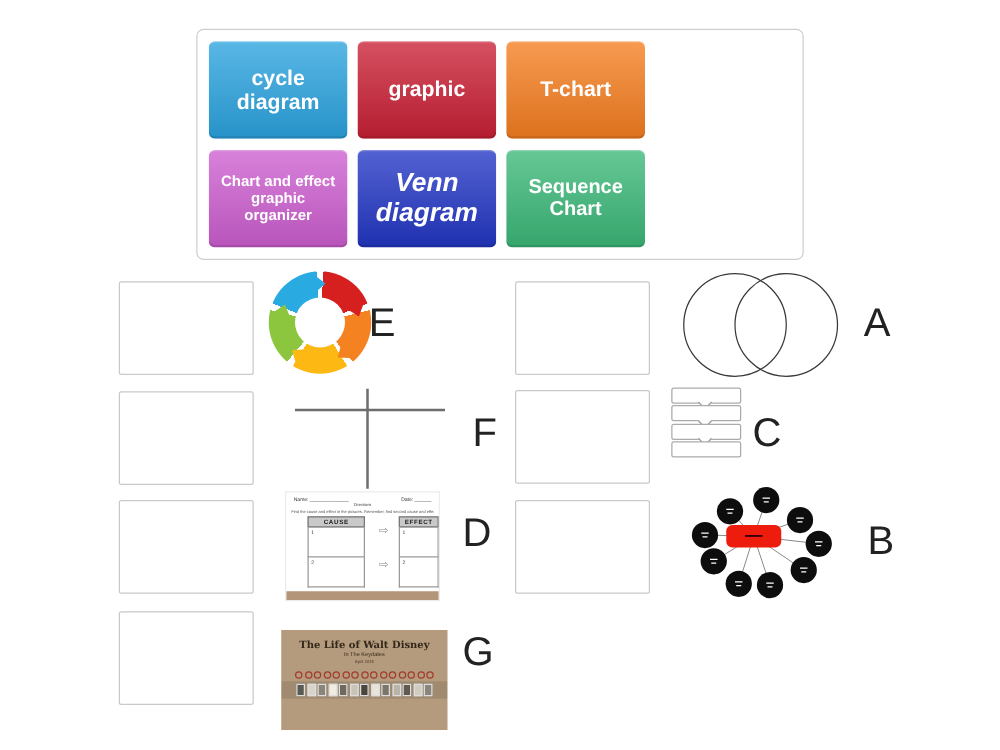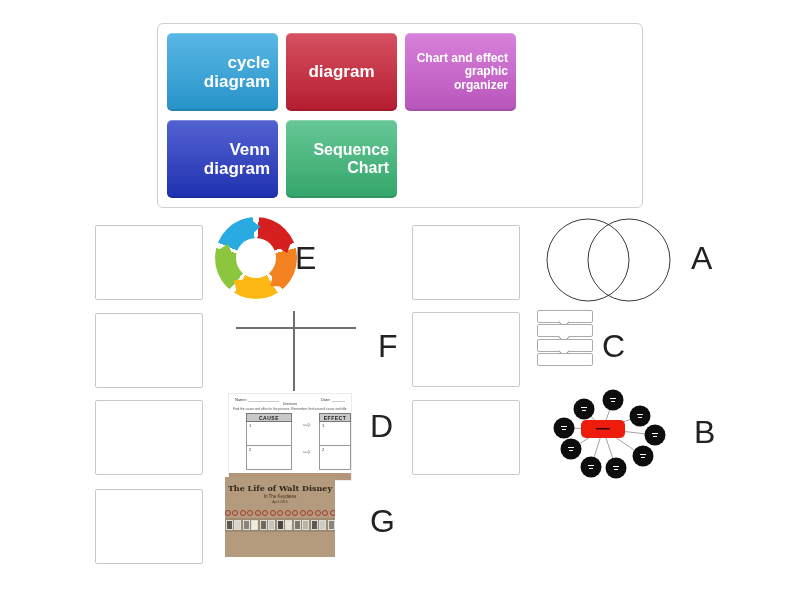--- a/index.html
+++ b/index.html
@@ -7,21 +7,21 @@
   #stage{position:relative;width:800px;height:600px;background:#fff;overflow:hidden;}
 
   
   .tile-panel{position:absolute;left:157px;top:23px;width:486px;height:185px;
     background:#fff;border:1px solid #cfcfcf;border-radius:6px;box-sizing:border-box;
     padding:9px;display:flex;flex-wrap:wrap;gap:9px 8px;align-content:flex-start;}
   .tile{width:111px;height:78px;border-radius:5px;display:flex;align-items:center;justify-content:center;
     box-sizing:border-box;padding:4px 8px;cursor:grab;
     background-image:linear-gradient(180deg, rgba(255,255,255,.22), rgba(0,0,0,.10));
     box-shadow:inset 0 1px 0 rgba(255,255,255,.25), inset 0 -2px 0 rgba(0,0,0,.10);}
-  .tile-label{color:#fff;font-weight:bold;text-align:right;line-height:1.12;}
+  .tile-label{color:#fff;font-weight:bold;text-align:center;line-height:1.12;}
 
   
   .drop-zone{position:absolute;width:108px;height:75px;background:#fff;border:1px solid #c9c9c9;
     border-radius:2px;box-sizing:border-box;}
   .dz-l1{left:95px;top:225px;} .dz-l2{left:95px;top:313px;} .dz-l3{left:95px;top:400px;} .dz-l4{left:95px;top:489px;}
   .dz-r1{left:412px;top:225px;} .dz-r2{left:412px;top:312px;} .dz-r3{left:412px;top:400px;}
 
   
   .match-letter{position:absolute;font-size:32px;color:#222;line-height:1;}
   .lt-E{left:295px;top:242px;} .lt-A{left:691px;top:242px;}
@@ -66,21 +66,21 @@
     display:flex;align-items:center;justify-content:center;font-size:5px;font-weight:bold;
     letter-spacing:.5px;color:#222;}
   .ws-cell{height:24px;border:0.5px solid #999;border-top:none;box-sizing:border-box;
     font-size:4px;color:#333;padding:1px 0 0 2px;}
   .ws-arrow{position:absolute;left:68px;width:20px;text-align:center;font-size:9px;color:#8a8a8a;
     font-family:"DejaVu Sans", sans-serif;line-height:1;}
   .ws-a1{top:27px;} .ws-a2{top:54px;}
   .ws-footer{position:absolute;left:0;right:0;bottom:0;height:7px;}
 
   
-  .tl{position:absolute;left:225px;top:477px;width:110px;height:80px;overflow:hidden;}
+  .tl{position:absolute;left:225px;top:504px;width:133px;height:80px;overflow:hidden;}
   .tl-title{position:absolute;left:0;right:0;top:6px;text-align:center;font-size:8px;font-weight:bold;
     color:#33271a;font-family:"DejaVu Serif", serif;}
   .tl-sub{position:absolute;left:0;right:0;top:16.5px;text-align:center;font-size:4.5px;color:#3c2e1e;}
   .tl-date{position:absolute;left:0;right:0;top:22.5px;text-align:center;font-size:3.4px;color:#4a3a28;}
   .tl-chain{position:absolute;left:1px;right:1px;top:31px;height:9px;display:flex;gap:1.5px;
     align-items:center;justify-content:center;}
   .chain-dot{width:6px;height:6px;border-radius:50%;border:1.2px solid #a33b2a;box-sizing:border-box;flex:0 0 auto;}
   .tl-thumbs{position:absolute;left:0;right:0;top:41px;height:14px;background:rgba(0,0,0,.10);
     display:flex;gap:1.5px;align-items:center;justify-content:center;}
   .thumb{width:7px;height:10px;border:0.5px solid #ddd;box-sizing:border-box;flex:0 0 auto;}
@@ -91,27 +91,30 @@
 </head>
 <body>
 
 <div id="stage">
 
   <div class="tile-panel">
       <div class="tile" style="background-color: rgb(43, 163, 223);">
     <span class="tile-label" style="font-size: 17px;">cycle diagram</span>
   </div>
       <div class="tile" style="background-color: rgb(201, 32, 53);">
-    <span class="tile-label" style="font-size: 17px;">diagram</span>
+    <span class="tile-label" style="font-size: 17px;">graphic</span>
+  </div>
+      <div class="tile" style="background-color: rgb(245, 126, 32);">
+    <span class="tile-label" style="font-size: 17px;">T-chart</span>
   </div>
       <div class="tile" style="background-color: rgb(205, 94, 208);">
     <span class="tile-label" style="font-size: 12px;">Chart and effect graphic organizer</span>
   </div>
       <div class="tile" style="background-color: rgb(35, 54, 196);">
-    <span class="tile-label" style="font-size: 17px;">Venn diagram</span>
+    <span class="tile-label" style="font-size: 21px; font-style: italic;">Venn diagram</span>
   </div>
       <div class="tile" style="background-color: rgb(59, 184, 120);">
     <span class="tile-label" style="font-size: 16px;">Sequence Chart</span>
   </div>
     </div>
 
   <div class="drop-zone dz-l1"></div>
   <div class="drop-zone dz-l2"></div>
   <div class="drop-zone dz-l3"></div>
   <div class="drop-zone dz-l4"></div>

